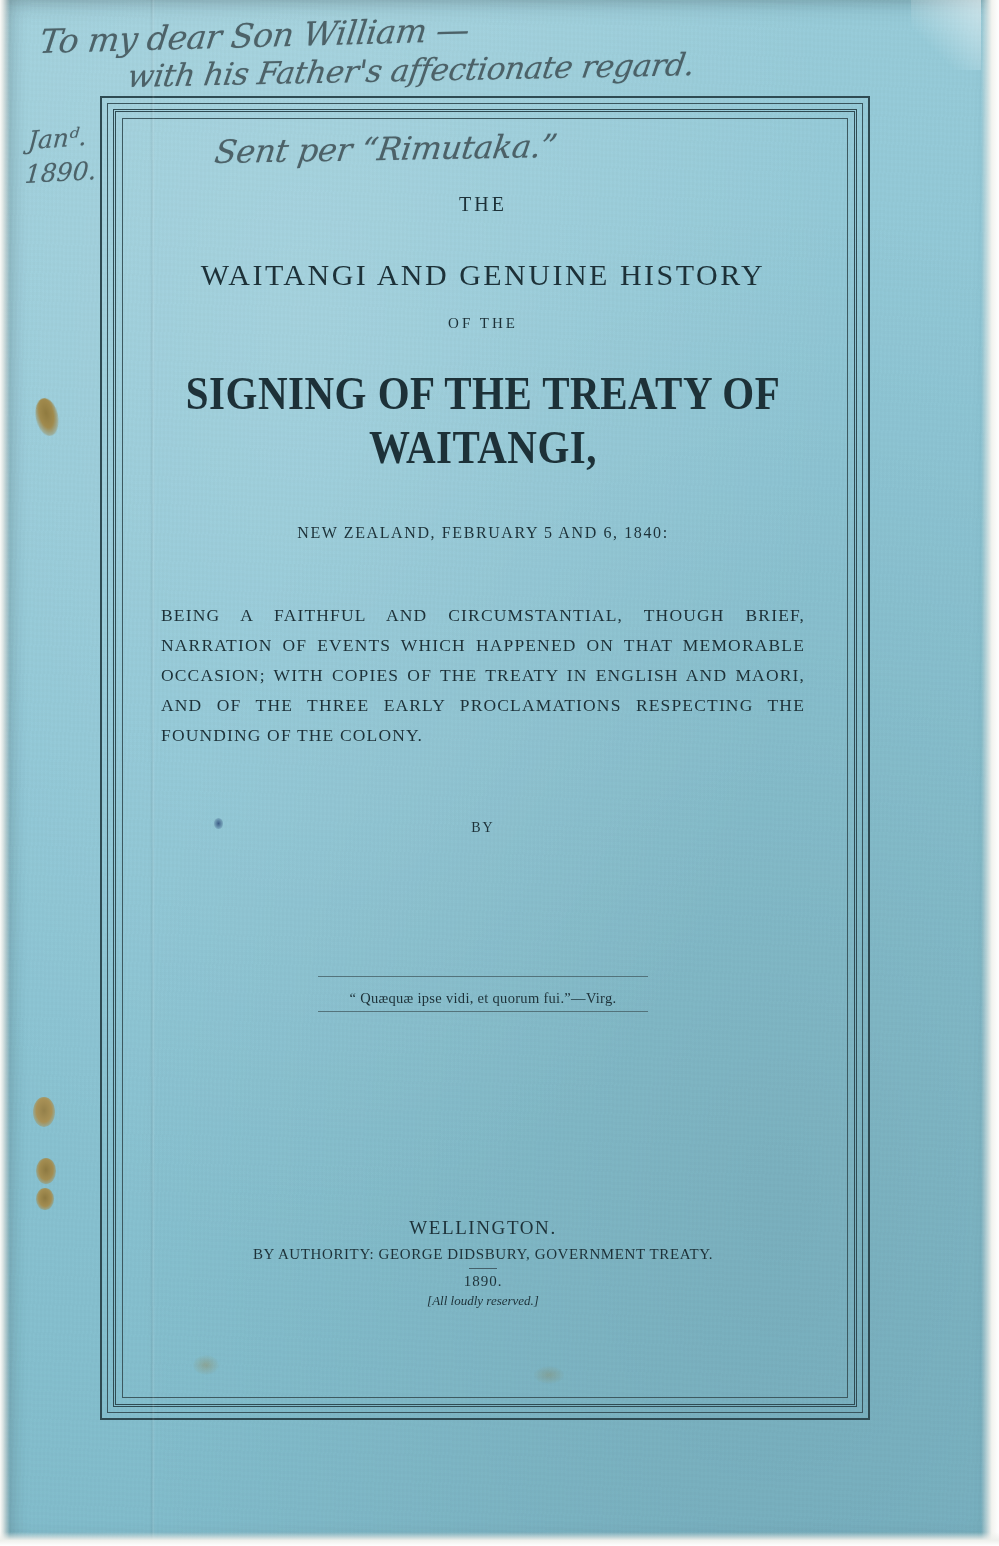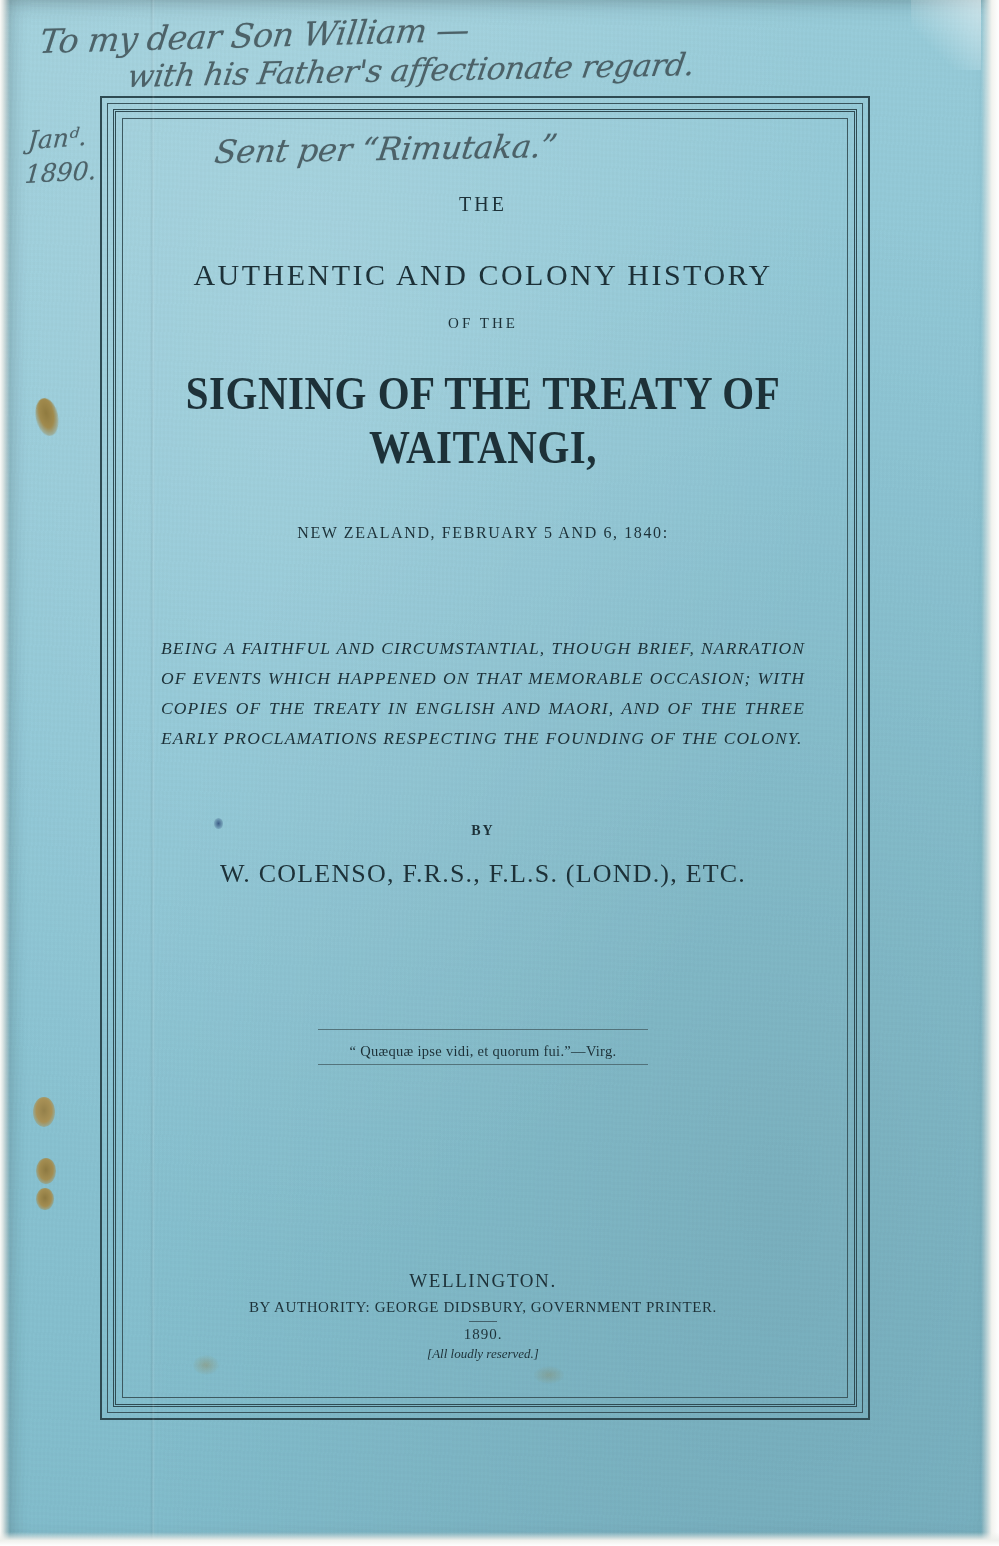--- a/index.html
+++ b/index.html
@@ -135,36 +135,34 @@
     font-family: "Liberation Serif", serif;
     transform: scaleY(1.12);
     transform-origin: center;
   }
   .ln-place {
     margin-top: 56px;
     font-size: 16px;
     letter-spacing: 1.6px;
   }
   .ln-being {
-    margin: 91px auto 0 auto;
+    margin: 58px auto 0 auto;
     width: 672px;
     font-size: 17.5px;
     letter-spacing: 1.15px;
     line-height: 1.72;
     text-align: justify;
     text-align-last: left;
     padding: 0 14px;
     box-sizing: border-box;
-    font-style: italic;
   }
   .ln-by {
     margin-top: 70px;
     font-size: 14px;
     letter-spacing: 2px;
-    font-weight: bold;
   }
   .ln-author {
     margin-top: 20px;
     font-size: 26px;
     letter-spacing: 1.2px;
   }
 
   
   #motto {
     margin-top: 140px;
@@ -334,45 +332,44 @@
   <div id="frame-outer">
     <div id="frame-mid"></div>
     <div id="frame-inner"></div>
     <div id="frame-inmost"></div>
   </div>
 
   <div id="content">
 
     <div class="ln-the">THE</div>
 
-    <div class="ln-authentic">AUTHENTIC AND COLONY HISTORY</div>
+    <div class="ln-authentic">WAITANGI AND GENUINE HISTORY</div>
 
     <div class="ln-ofthe">OF THE</div>
 
     <div class="ln-signing">SIGNING OF THE TREATY OF WAITANGI,</div>
 
     <div class="ln-place">NEW ZEALAND, FEBRUARY 5 AND 6, 1840:</div>
 
     <div class="ln-being">BEING A FAITHFUL AND CIRCUMSTANTIAL, THOUGH BRIEF, NARRATION OF EVENTS WHICH HAPPENED ON THAT MEMORABLE OCCASION; WITH COPIES OF THE TREATY IN ENGLISH AND MAORI, AND OF THE THREE EARLY PROCLAMATIONS RESPECTING THE FOUNDING OF THE COLONY.</div>
 
     <div class="ln-by">BY</div>
 
-    <div class="ln-author">W. COLENSO, F.R.S., F.L.S. (LOND.), ETC.</div>
 
     <div id="motto">
       <div class="rule"></div>
       <div class="motto-1">
         <span>“ Quæquæ ipse vidi, et quorum fui.”—</span><span class="ital">Virg.</span>
       </div>
       <div class="rule"></div>
     </div>
 
     <div id="imprint">
       <div class="imp-city">WELLINGTON.</div>
-      <div class="imp-auth smallcaps">BY AUTHORITY: GEORGE DIDSBURY, GOVERNMENT PRINTER.</div>
+      <div class="imp-auth smallcaps">BY AUTHORITY: GEORGE DIDSBURY, GOVERNMENT TREATY.</div>
       <div class="imp-dash"></div>
       <div class="imp-year">1890.</div>
       <div class="imp-rights">[All loudly reserved.]</div>
     </div>
 
   </div>
 
   <div class="hand" id="hand-line1">To my dear Son William —</div>
   <div class="hand" id="hand-line2">with his Father's affectionate regard.</div>
   <div class="hand" id="hand-date1">Janᵈ.</div>

